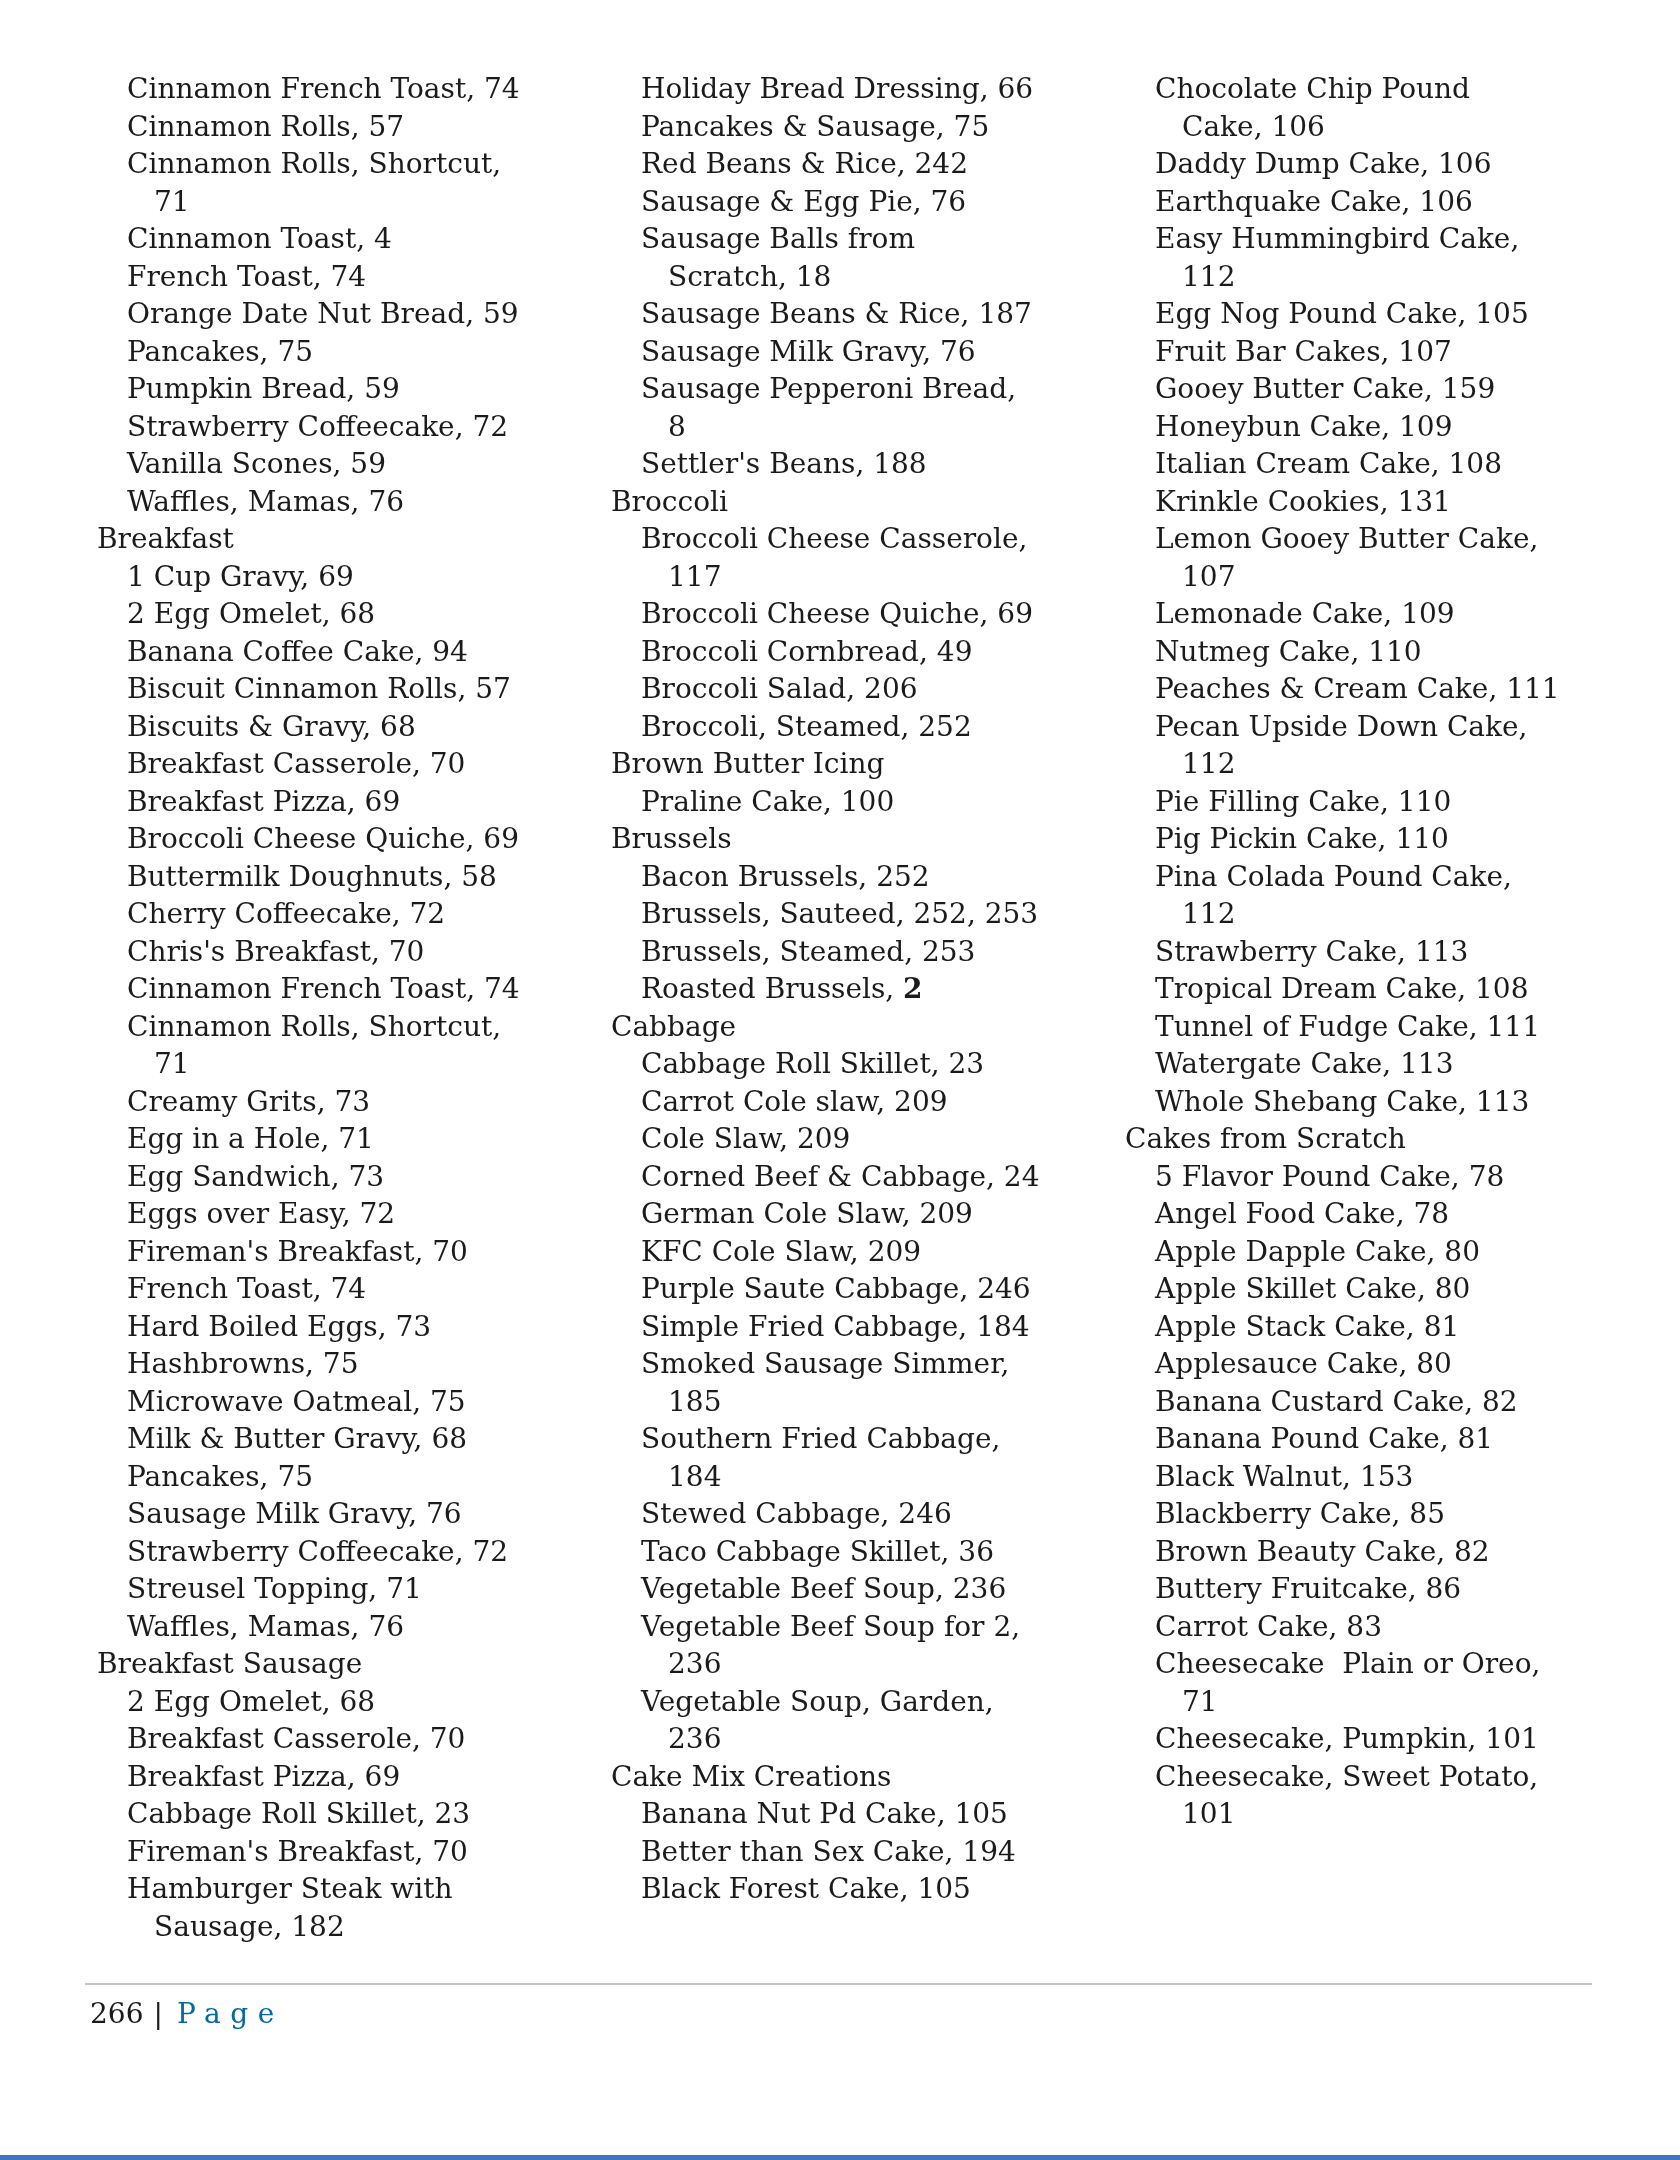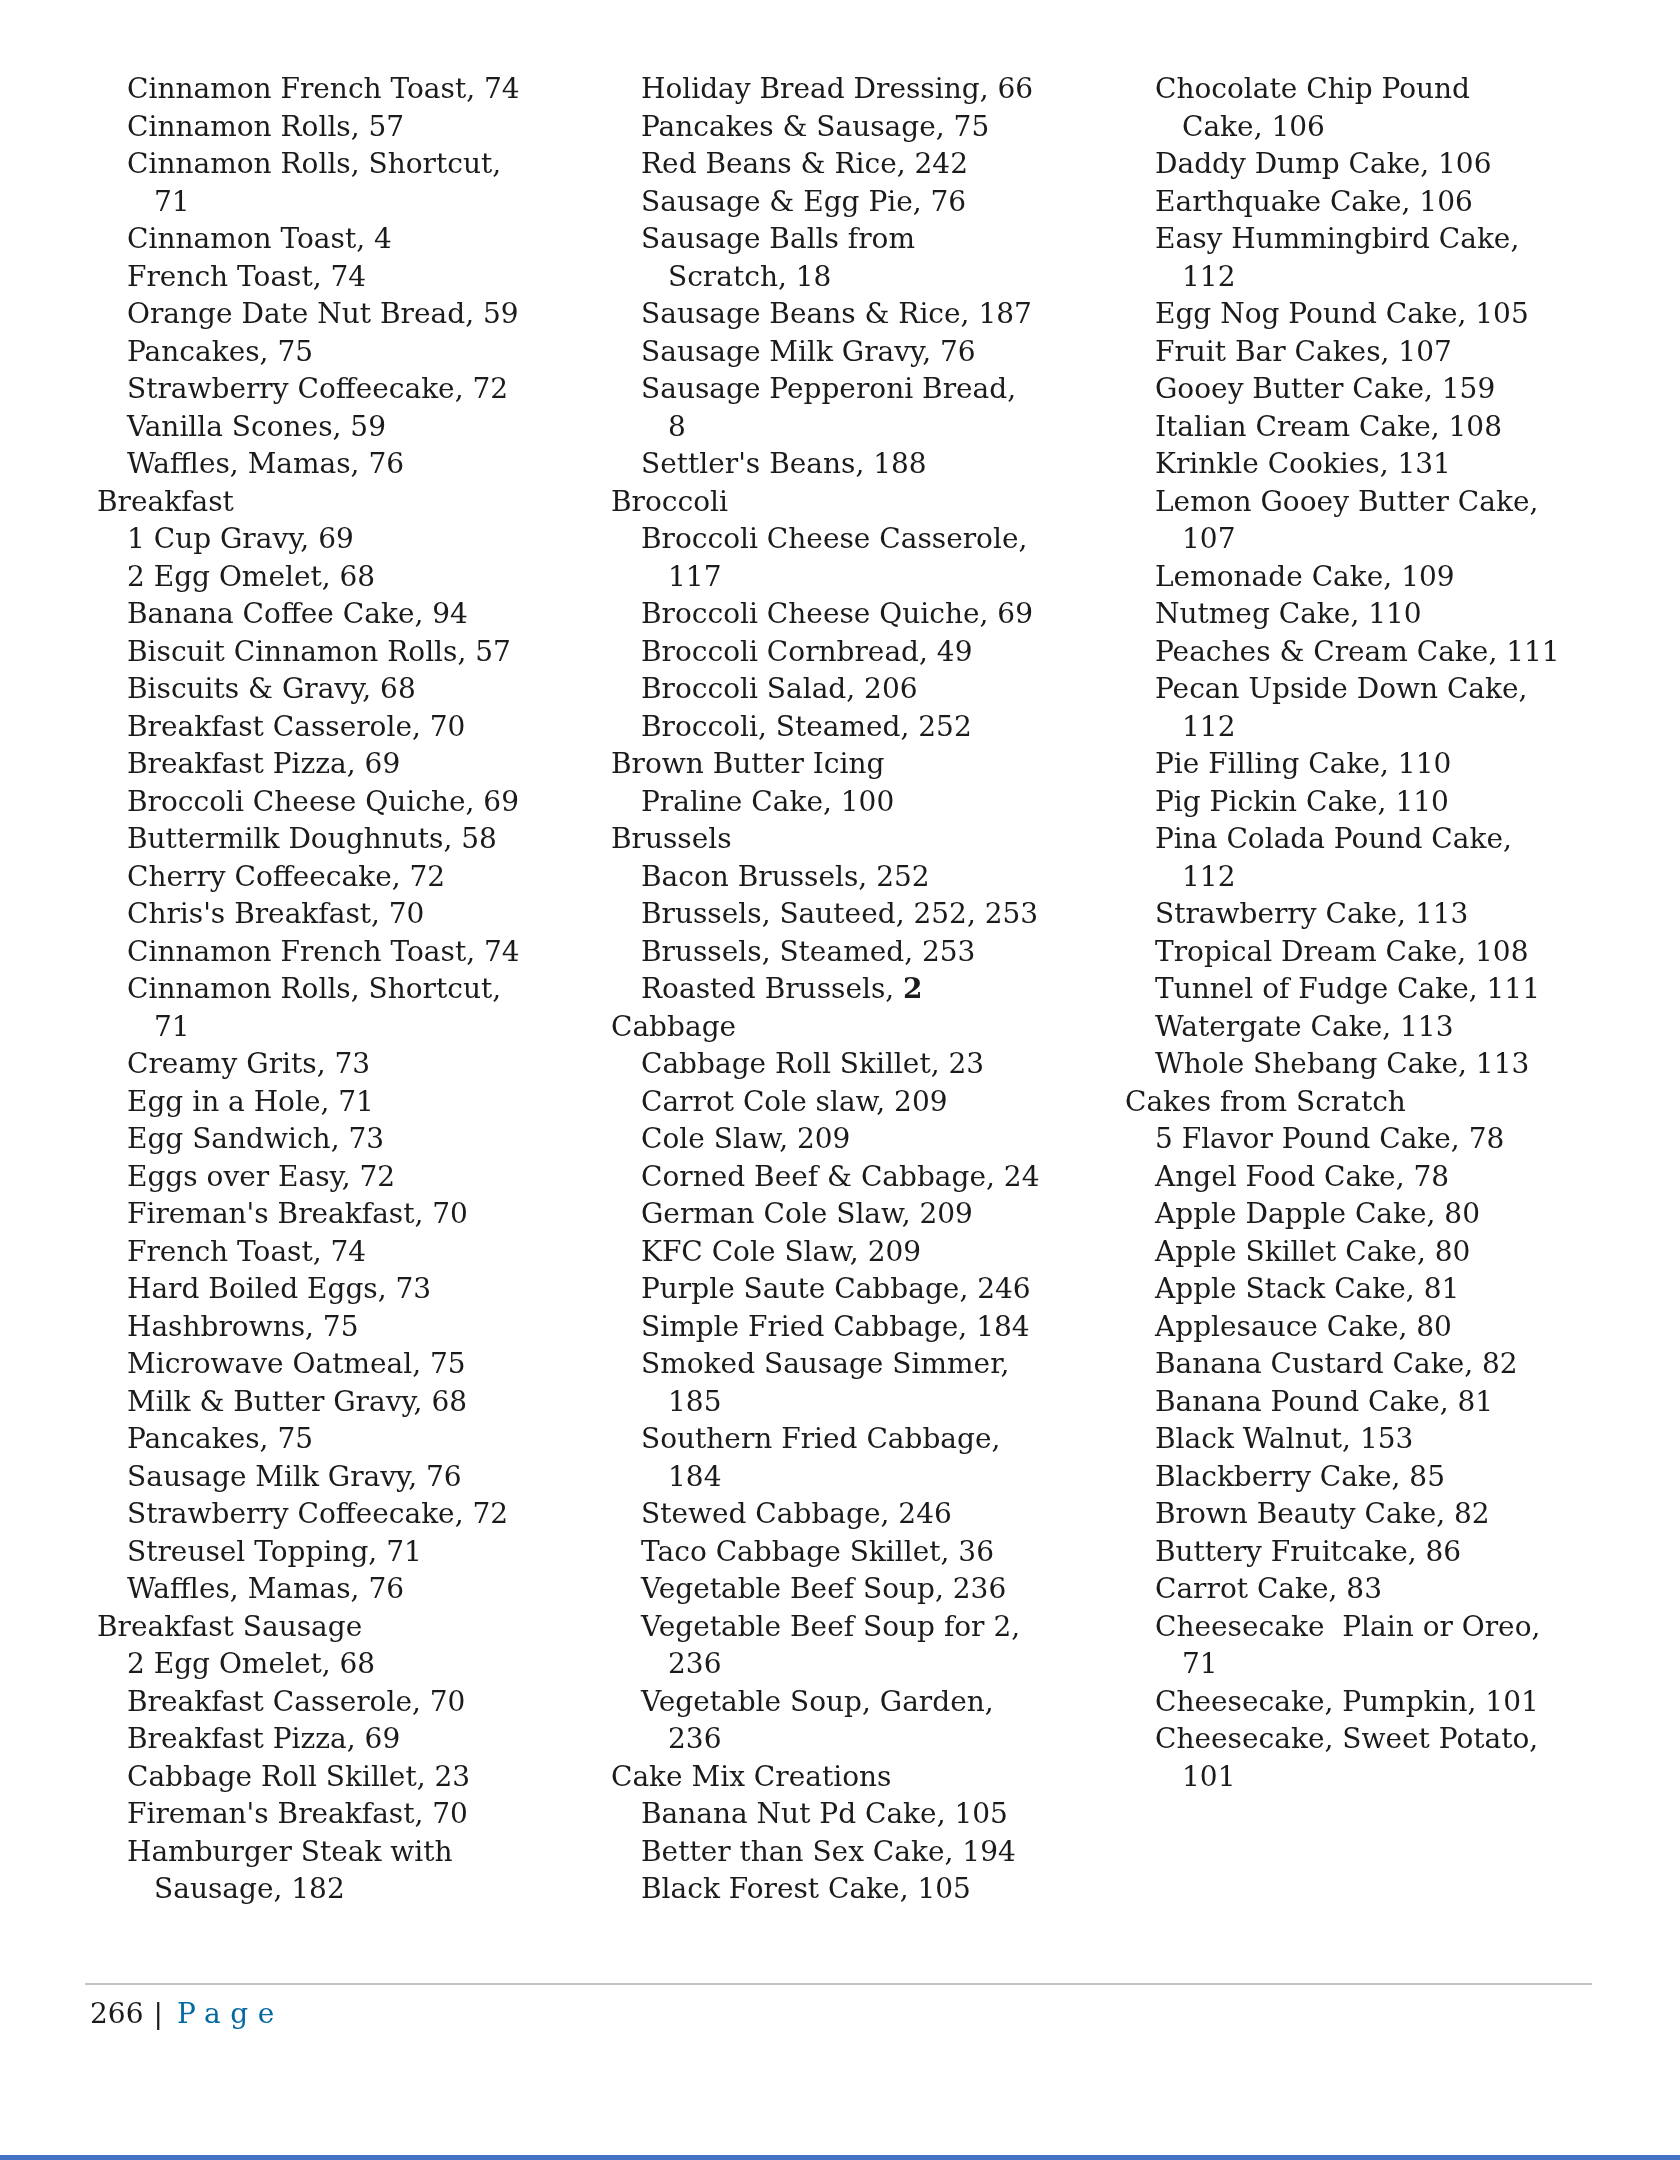--- a/index.html
+++ b/index.html
@@ -71,20 +71,21 @@
 <div class="columns">
   <div class="col">
       <div class="entry">Cinnamon French Toast, 74</div>
       <div class="entry">Cinnamon Rolls, 57</div>
       <div class="entry">Cinnamon Rolls, Shortcut,
 71</div>
       <div class="entry">Cinnamon Toast, 4</div>
       <div class="entry">French Toast, 74</div>
       <div class="entry">Orange Date Nut Bread, 59</div>
       <div class="entry">Pancakes, 75</div>
+      <div class="entry">Pumpkin Bread, 59</div>
       <div class="entry">Strawberry Coffeecake, 72</div>
       <div class="entry">Vanilla Scones, 59</div>
       <div class="entry">Waffles, Mamas, 76</div>
       <div class="hdr">Breakfast</div>
       <div class="entry">1 Cup Gravy, 69</div>
       <div class="entry">2 Egg Omelet, 68</div>
       <div class="entry">Banana Coffee Cake, 94</div>
       <div class="entry">Biscuit Cinnamon Rolls, 57</div>
       <div class="entry">Biscuits &amp; Gravy, 68</div>
       <div class="entry">Breakfast Casserole, 70</div>
@@ -174,20 +175,21 @@
   <div class="col">
       <div class="entry">Chocolate Chip Pound
 Cake, 106</div>
       <div class="entry">Daddy Dump Cake, 106</div>
       <div class="entry">Earthquake Cake, 106</div>
       <div class="entry">Easy Hummingbird Cake,
 112</div>
       <div class="entry">Egg Nog Pound Cake, 105</div>
       <div class="entry">Fruit Bar Cakes, 107</div>
       <div class="entry">Gooey Butter Cake, 159</div>
+      <div class="entry">Honeybun Cake, 109</div>
       <div class="entry">Italian Cream Cake, 108</div>
       <div class="entry">Krinkle Cookies, 131</div>
       <div class="entry">Lemon Gooey Butter Cake,
 107</div>
       <div class="entry">Lemonade Cake, 109</div>
       <div class="entry">Nutmeg Cake, 110</div>
       <div class="entry">Peaches &amp; Cream Cake, 111</div>
       <div class="entry">Pecan Upside Down Cake,
 112</div>
       <div class="entry">Pie Filling Cake, 110</div>

